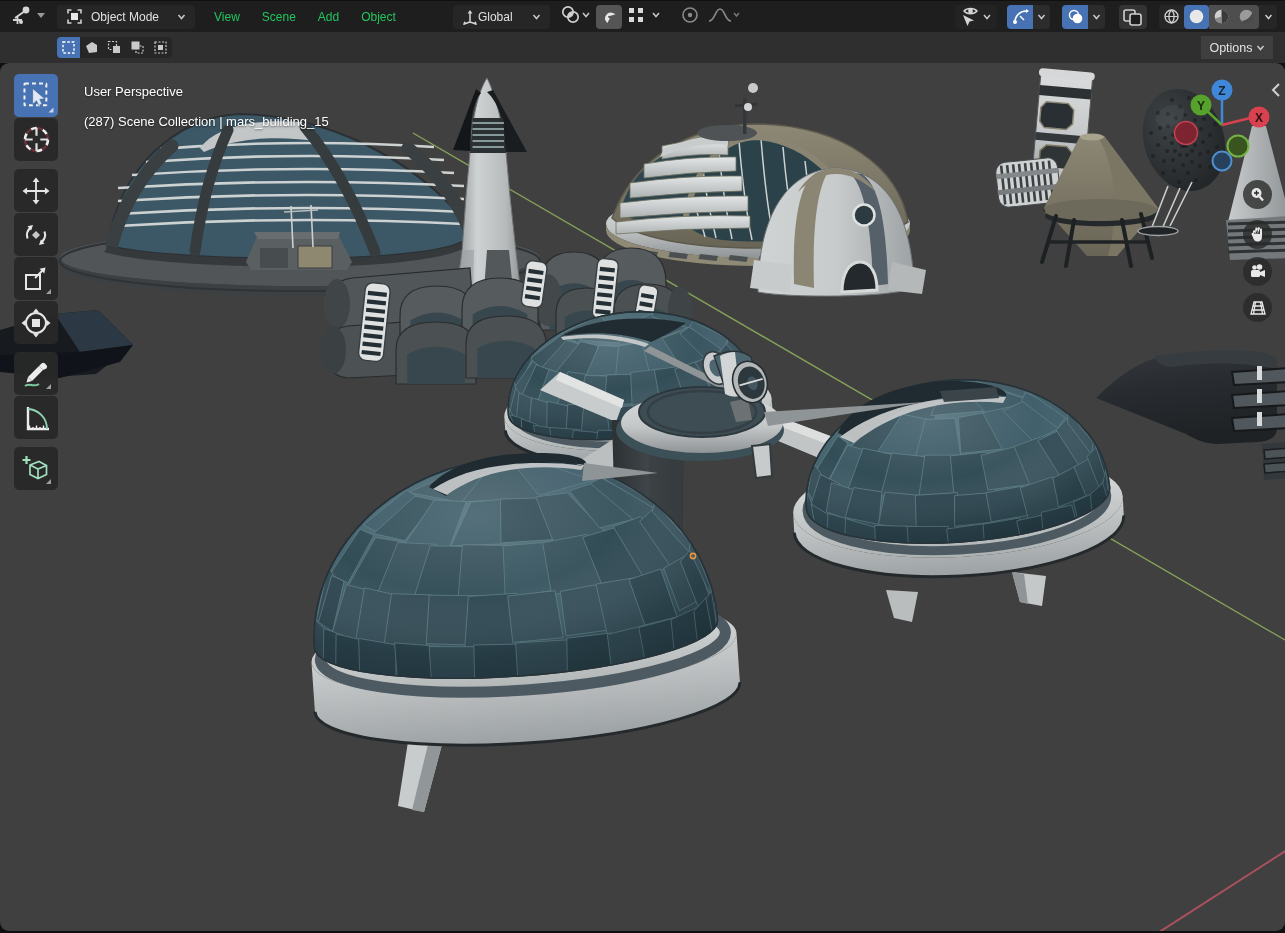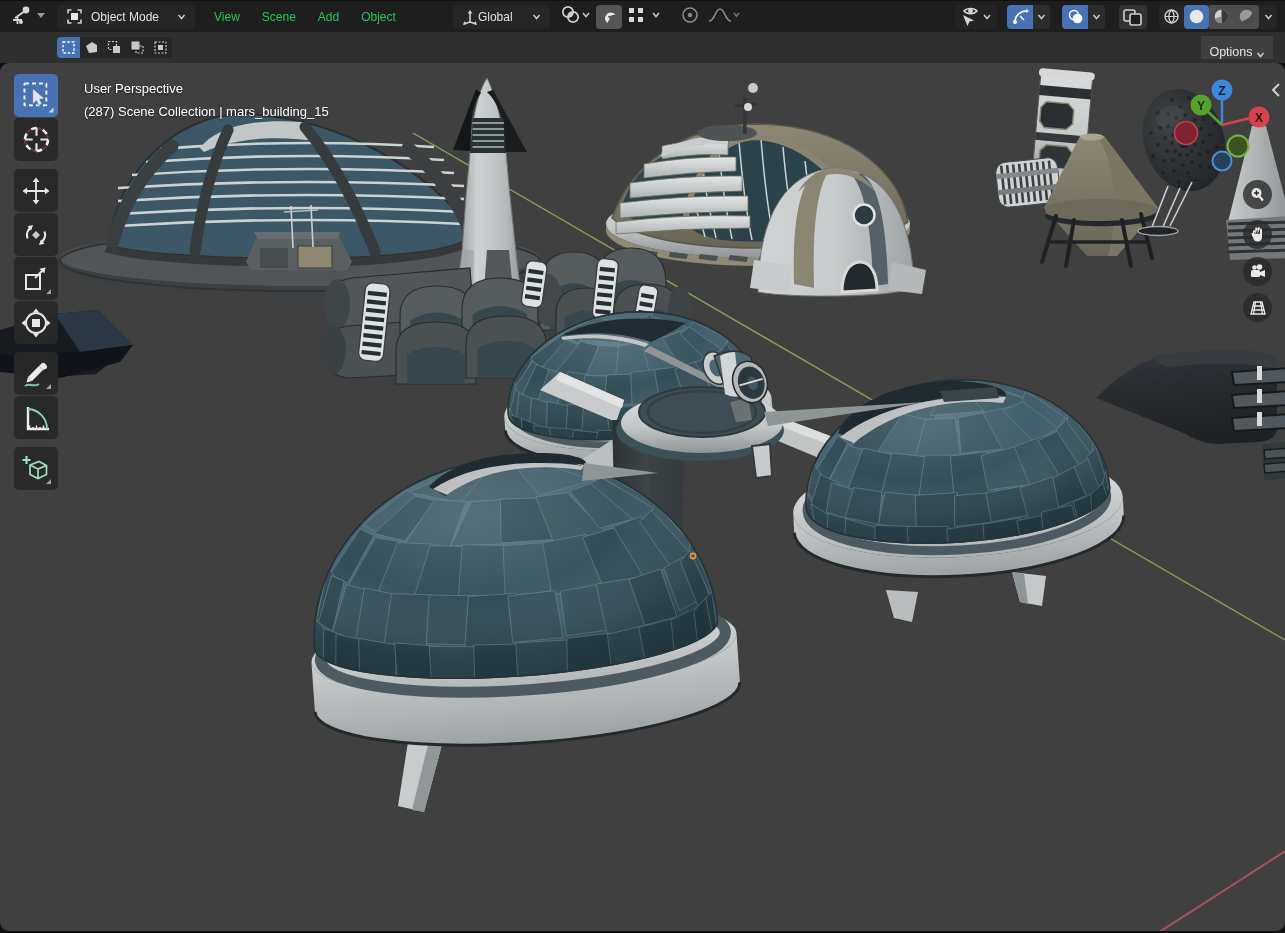--- a/index.html
+++ b/index.html
@@ -3,27 +3,27 @@
 *{margin:0;padding:0;box-sizing:border-box}
 html,body{width:1285px;height:933px;background:#101010;overflow:hidden;font-family:"Liberation Sans",sans-serif}
 #stage{position:relative;width:1285px;height:933px}
 #scene{position:absolute;left:0;top:0;z-index:1}
 #header{position:absolute;left:0;top:1px;width:1285px;height:31px;background:#1e1e1e;z-index:3;display:flex;align-items:center}
 #row2{position:absolute;left:0;top:32px;width:1285px;height:31px;background:#2f2f2f;z-index:3}
 .menu{color:#22c55e;font-size:12px;padding:0 11px}
 .drop{background:#262626;border-radius:4px;height:24px;display:flex;align-items:center;color:#e0e0e0;font-size:12px}
 .ico{display:inline-block;vertical-align:middle}
 .caret{width:9px;height:9px;display:inline-block}
-#vptext{position:absolute;left:84px;top:77px;z-index:4;color:#fff;font-size:13px;line-height:23px;text-shadow:0 1px 2px rgba(0,0,0,.55)}
+#vptext{position:absolute;left:84px;top:77px;z-index:4;color:#fff;font-size:13px;line-height:30px;text-shadow:0 1px 2px rgba(0,0,0,.55)}
 #toolbar{position:absolute;left:14px;top:74px;z-index:4;width:44px}
 .tb{width:44px;height:43px;background:rgba(40,40,40,.95);border-radius:5px;margin-bottom:1px;position:relative;display:flex;align-items:center;justify-content:center}
 .tb.active{background:#4772b3}
 .gap{height:7px}
 .navbtn{position:absolute;width:29px;height:29px;border-radius:50%;background:rgba(40,40,40,.78);display:flex;align-items:center;justify-content:center;z-index:4}
-#options{position:absolute;right:12px;top:4px;height:23px;background:#3f3f3f;border-radius:0;color:#e3e3e3;font-size:12.5px;display:flex;align-items:flex-end;padding:0 8px}
+#options{position:absolute;right:12px;top:4px;height:23px;background:#3f3f3f;border-radius:0;color:#e3e3e3;font-size:12.5px;display:flex;align-items:center;padding:0 8px}
 .selbtn{width:23px;height:21px;display:flex;align-items:center;justify-content:center;background:#262626}
 .selbtn.active{background:#4772b3}
 </style></head>
 <body>
 <div id="stage">
 <svg id="scene" width="1285" height="933" viewBox="0 0 1285 933">
       <defs>
 <linearGradient id="whiteV" x1="0" y1="0" x2="0" y2="1">
  <stop offset="0" stop-color="#d9dbdc"></stop>
           <stop offset="0.55" stop-color="#c5c8c9"></stop>

